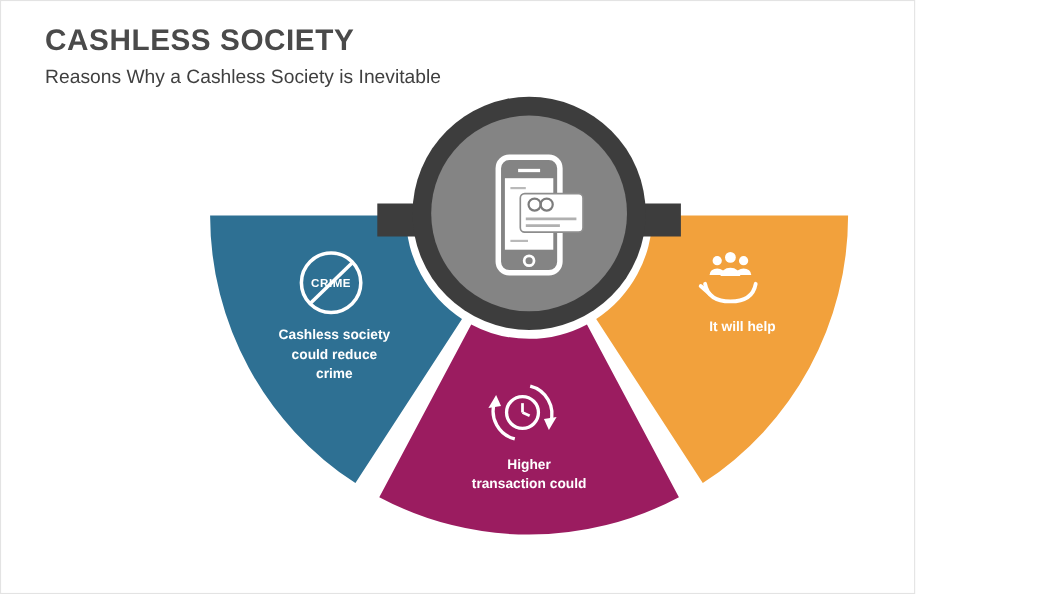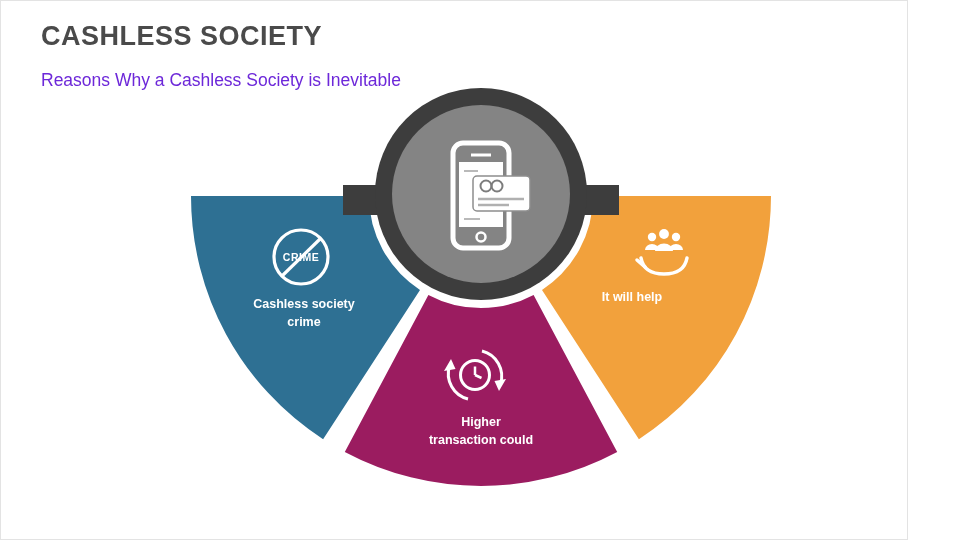--- a/index.html
+++ b/index.html
@@ -1,41 +1,41 @@
 <!DOCTYPE html>
 <html><head>
 <meta charset="utf-8">
 <style>
   * { margin: 0; padding: 0; box-sizing: border-box; }
   html, body { background: #ffffff; }
   body { font-family: "Liberation Sans", sans-serif; }
   .slide {
     position: relative;
-    width: 908px;
+    width: 832px;
     height: 540px;
     background: #ffffff;
     overflow: hidden;
     border: 1px solid #e3e3e3;
   }
   .title {
     position: absolute;
     left: 40px;
     top: 20px;
     font-size: 27px;
     font-weight: 700;
     letter-spacing: 0.5px;
     color: #4a4a4a;
   }
   .subtitle {
     position: absolute;
     left: 40px;
-    top: 69px;
+    top: 58px;
     font-size: 17.5px;
     font-weight: 400;
-    color: #6d28d9;
+    color: #404040;
   }
   svg.diagram {
     position: absolute;
     left: 0;
     top: 0;
   }
   .seg-label {
     position: absolute;
     color: #ffffff;
     text-align: center;
@@ -100,25 +100,26 @@
       <path d="M644,249 a7,6 0 0 1 14,0 z" fill="#ffffff"></path>
       <path d="M668,249 a7,6 0 0 1 14,0 z" fill="#ffffff"></path>
       <path d="M654,250 a9,7.5 0 0 1 18,0 z" fill="#ffffff"></path>
       <path d="M640,257 C642,268 650,273 663,273 C676,273 684,268 686,257" fill="none" stroke="#ffffff" stroke-width="3.5" stroke-linecap="round"></path>
       <path d="M636,259 L644,266" stroke="#ffffff" stroke-width="3.5" stroke-linecap="round"></path>
     </g>
   </svg>
 
   <div class="seg-label" style="left:223px; top:294px; width:160px;">
     <div>Cashless society</div>
+    <div>could reduce</div>
     <div>crime</div>
   </div>
 
   <div class="seg-label" style="left:400px; top:412px; width:160px;text-align:center;">
     <div>Higher</div>
     <div>transaction could</div>
   </div>
 
-  <div class="seg-label" style="left:551px; top:287px; width:160px;">
+  <div class="seg-label" style="left:594px; top:287px; width:160px;">
     <div>It will help</div>
   </div>
 
 </div>
 
 </body></html>

